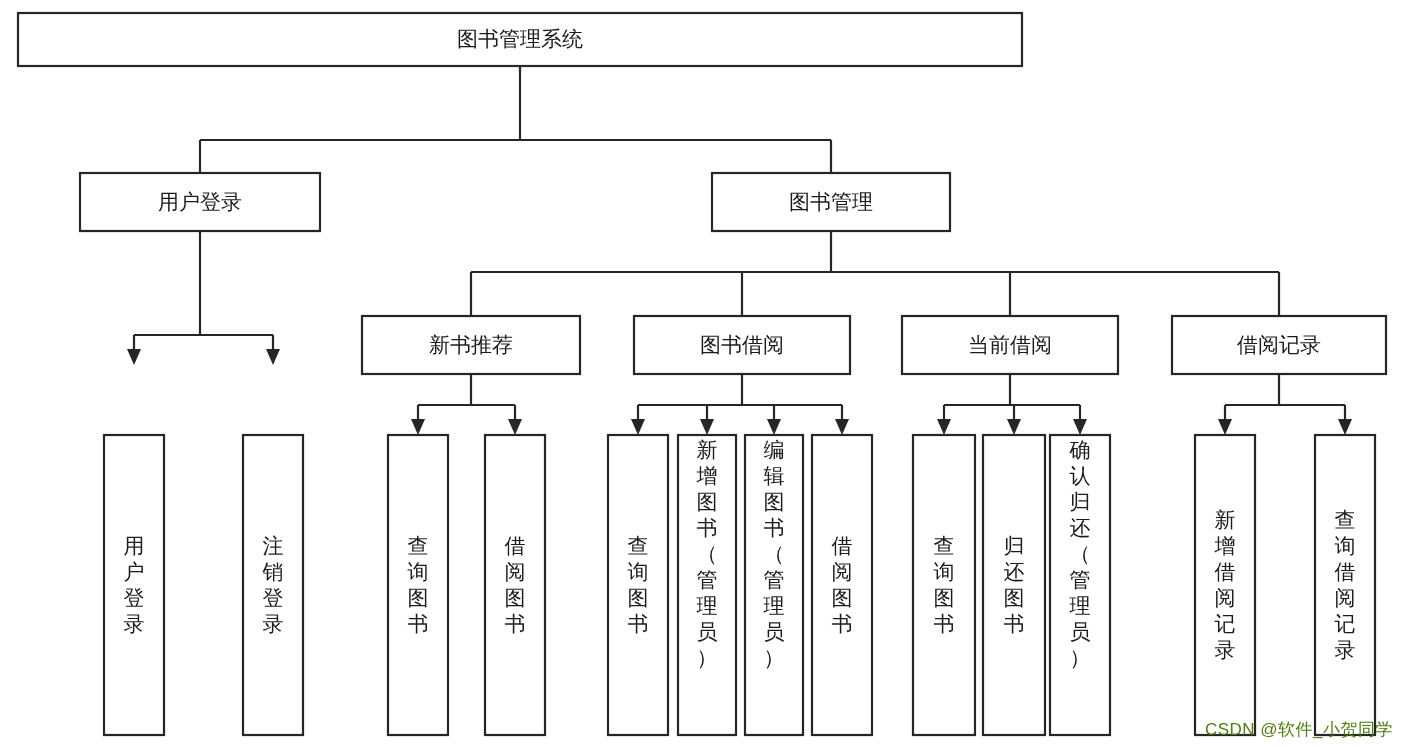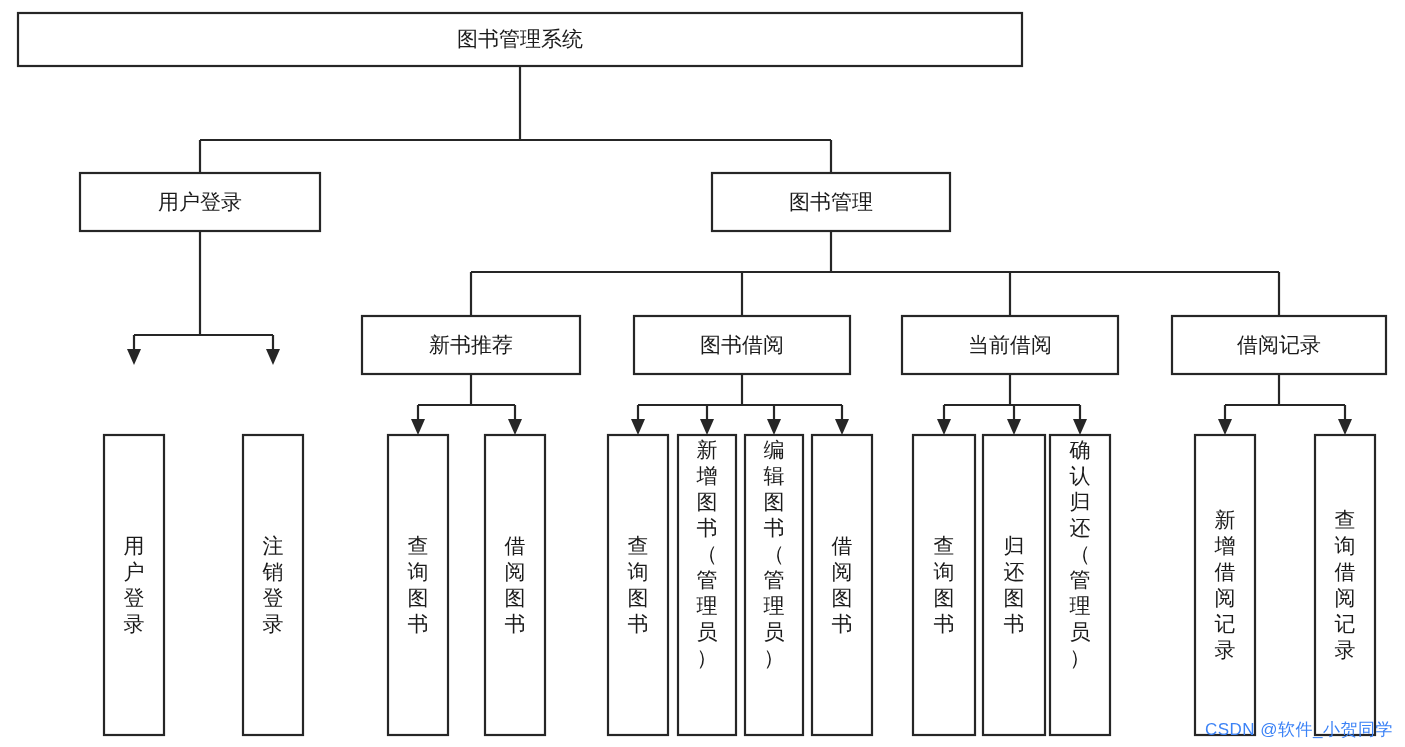--- a/index.html
+++ b/index.html
@@ -51,21 +51,21 @@
   .arrow-head {
     fill: #262626;
     stroke: none;
   }
   .watermark {
     position: absolute;
     right: 12px;
     bottom: 6px;
     font-family: "Liberation Sans", sans-serif;
     font-size: 17px;
-    color: #3b82f6;
+    color: #4d7c0f;
     letter-spacing: 0.5px;
     white-space: nowrap;
     pointer-events: none;
   }
 </style>
 </head>
 <body>
 
 <div id="diagram-root">
   <svg class="diagram-canvas" viewBox="0 0 1405 747">

